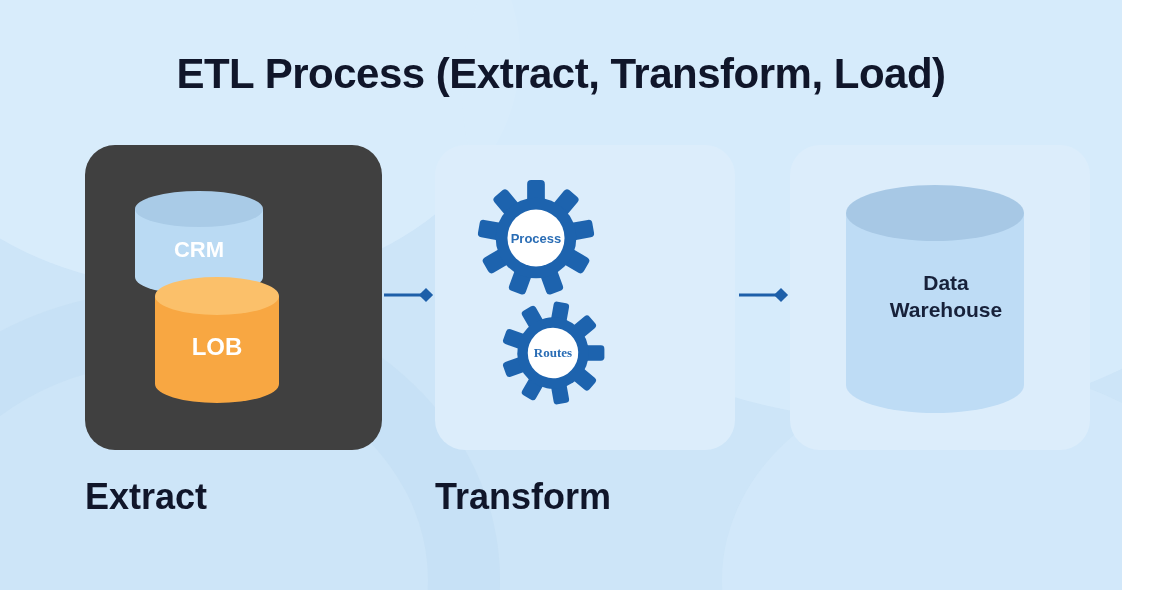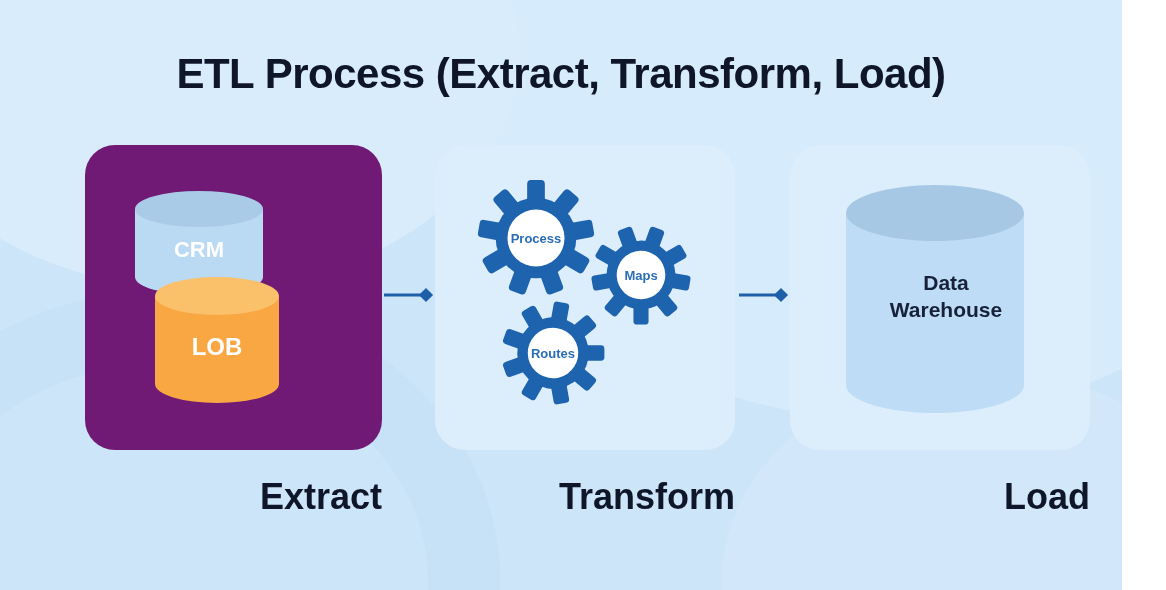--- a/index.html
+++ b/index.html
@@ -31,21 +31,21 @@
     letter-spacing: -0.5px;
     color: #10162a;
   }
 
   .panel {
     position: absolute;
     top: 145px;
     height: 305px;
     border-radius: 30px;
   }
-  .panel-extract  { left: 85px;  width: 297px; background: #701a75; padding-left: 7px; }
+  .panel-extract  { left: 85px;  width: 297px; background: #404040; padding-left: 7px; }
   .panel-transform{ left: 435px; width: 300px; background: #dcedfb; }
   .panel-load     { left: 790px; width: 300px; background: #dcedfb; }
 
   
   .cyl { position: absolute; }
   .cyl .cyl-top {
     position: absolute; left: 0; right: 0; top: 0;
     height: var(--ry2);
     border-radius: 50%;
     background: var(--top);
@@ -85,32 +85,32 @@
   
   .gear { position: absolute; }
   .gear svg { display: block; width: 100%; height: 100%; }
   .gear .gear-label {
     position: absolute; inset: 0;
     display: flex; align-items: center; justify-content: center;
     font-size: 13px; font-weight: 700; color: #2a6db5;
   }
   .gear-process { left: 40px; top: 32px;  width: 122px; height: 122px; }
   .gear-maps    { left: 154px; top: 78px; width: 104px; height: 104px; }
-  .gear-routes  { left: 64px; top: 154px; width: 108px; height: 108px; }
+  .gear-routes  { left: 64px; top: 154px; width: 108px; height: 108px; font-family: Liberation Serif, serif; }
 
   
   .arrow { position: absolute; }
   .arrow-1 { left: 382px; top: 287px; }
   .arrow-2 { left: 737px; top: 287px; }
 
   
   .stage-label {
     position: absolute;
     top: 476px;
-    text-align: right;
+    text-align: left;
     font-size: 36px;
     font-weight: 700;
     color: #10162a;
   }
   .stage-label-extract   { left: 85px;  width: 297px; }
   .stage-label-transform { left: 435px; width: 300px; }
   .stage-label-load      { left: 790px; width: 300px; }
 
   .defs-svg { position: absolute; width: 0; height: 0; }
 </style>
@@ -164,26 +164,20 @@
     <rect x="39" y="3" width="10" height="10" transform="rotate(45 44 8)" fill="#1d5fa9"></rect>
   </svg>
 
   <div class="panel panel-transform">
     <div class="gear gear-process">
       <svg viewBox="-62 -62 124 124">
         <use href="#gear-shape"></use>
       </svg>
       <div class="gear-label">Process</div>
     </div>
-    <div class="gear gear-maps">
-      <svg viewBox="-62 -62 124 124">
-        <use href="#gear-shape" transform="rotate(20)"></use>
-      </svg>
-      <div class="gear-label">Maps</div>
-    </div>
     <div class="gear gear-routes">
       <svg viewBox="-62 -62 124 124">
         <use href="#gear-shape" transform="rotate(10)"></use>
       </svg>
       <div class="gear-label">Routes</div>
     </div>
   </div>
 
   <svg class="arrow arrow-2" width="52" height="16" viewBox="0 0 52 16">
     <line x1="2" y1="8" x2="40" y2="8" stroke="#1d5fa9" stroke-width="3"></line>
@@ -193,15 +187,14 @@
   <div class="panel panel-load">
     <div class="cyl cyl-warehouse">
       <div class="cyl-top"></div>
       <div class="cyl-body"></div>
       <div class="cyl-label">Data Warehouse</div>
     </div>
   </div>
 
   <div class="stage-label stage-label-extract">Extract</div>
   <div class="stage-label stage-label-transform">Transform</div>
-  <div class="stage-label stage-label-load">Load</div>
 
 </div>
 
 </body></html>

